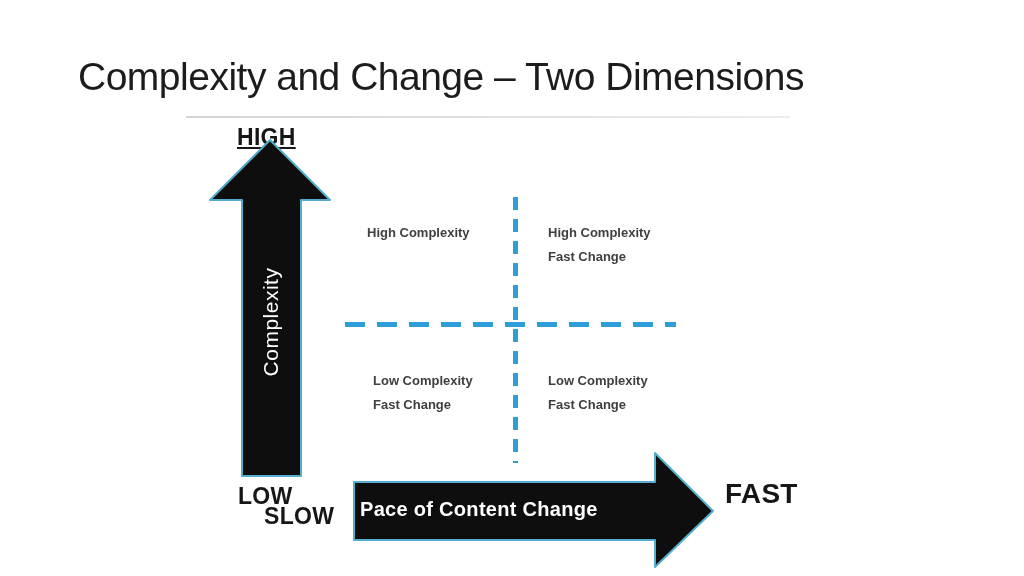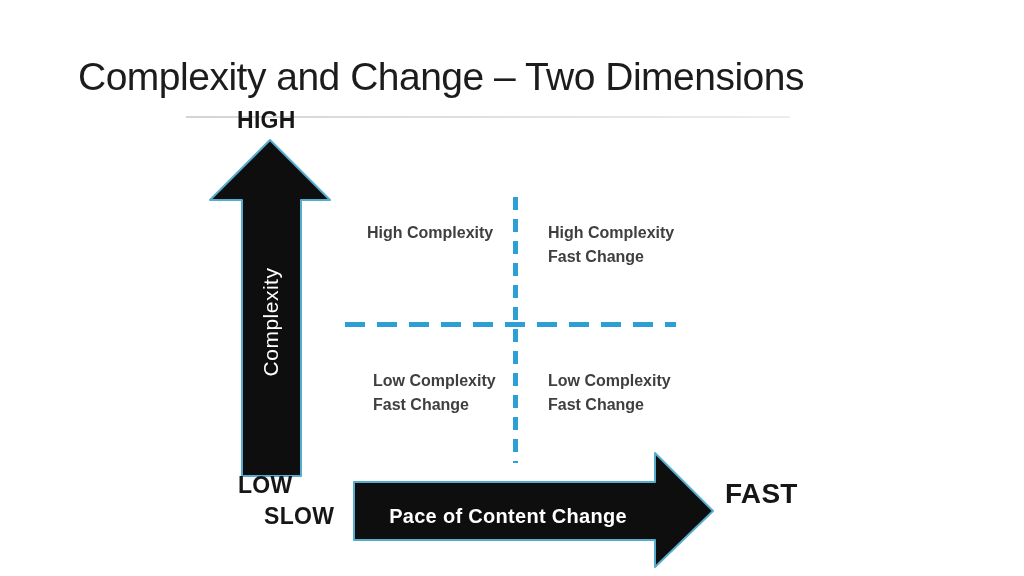--- a/index.html
+++ b/index.html
@@ -39,22 +39,22 @@
   }
 
   .axis-cap{
     position:absolute;
     font-size:23px;
     font-weight:600;
     letter-spacing:0.3px;
     color:var(--axis-text);
     white-space:nowrap;
   }
-  .label-high{left:237px; top:107px;}
-  .label-low{left:238px; top:472px;}
+  .label-high{left:237px; top:124px;text-decoration:underline;}
+  .label-low{left:238px; top:483px;}
   .label-slow{left:264px; top:503px;}
   .label-fast{left:725px; top:478px; font-size:28px;}
 
   .arrow-svg{position:absolute;}
   .arrow-v{left:208px; top:138px;}
   .arrow-h{left:352px; top:451px;}
   .arrow-shape{
     fill:var(--arrow-fill);
     stroke:var(--arrow-outline);
     stroke-width:2;
@@ -68,47 +68,46 @@
     color:var(--arrow-text);
     font-size:21px;
     font-weight:500;
     letter-spacing:0.5px;
     white-space:nowrap;
   }
   .x-axis-label{
     position:absolute;
     left:360px; top:498px;
     width:296px;
-    text-align:center;
+    text-align:left;
     color:var(--arrow-text);
     font-size:20px;
     font-weight:600;
     letter-spacing:0.3px;
     white-space:nowrap;
-    margin-top:7px;
   }
 
   .dash-h{
     position:absolute;
     left:345px; top:322px;
     width:331px; height:5px;
     background:repeating-linear-gradient(90deg,
       var(--dashed-line) 0 20px, transparent 20px 32px);
   }
   .dash-v{
     position:absolute;
     left:513px; top:197px;
     width:5px; height:266px;
     background:repeating-linear-gradient(180deg,
       var(--dashed-line) 0 13px, transparent 13px 22px);
   }
 
   .quadrant{
     position:absolute;
-    font-size:16px;
+    font-size:13px;
     font-weight:600;
     line-height:24px;
     color:var(--quadrant-text);
     white-space:nowrap;
   }
   .q-tl{left:367px; top:221px;}
   .q-tr{left:548px; top:221px;}
   .q-bl{left:373px; top:369px;}
   .q-br{left:548px; top:369px;}
 </style>

